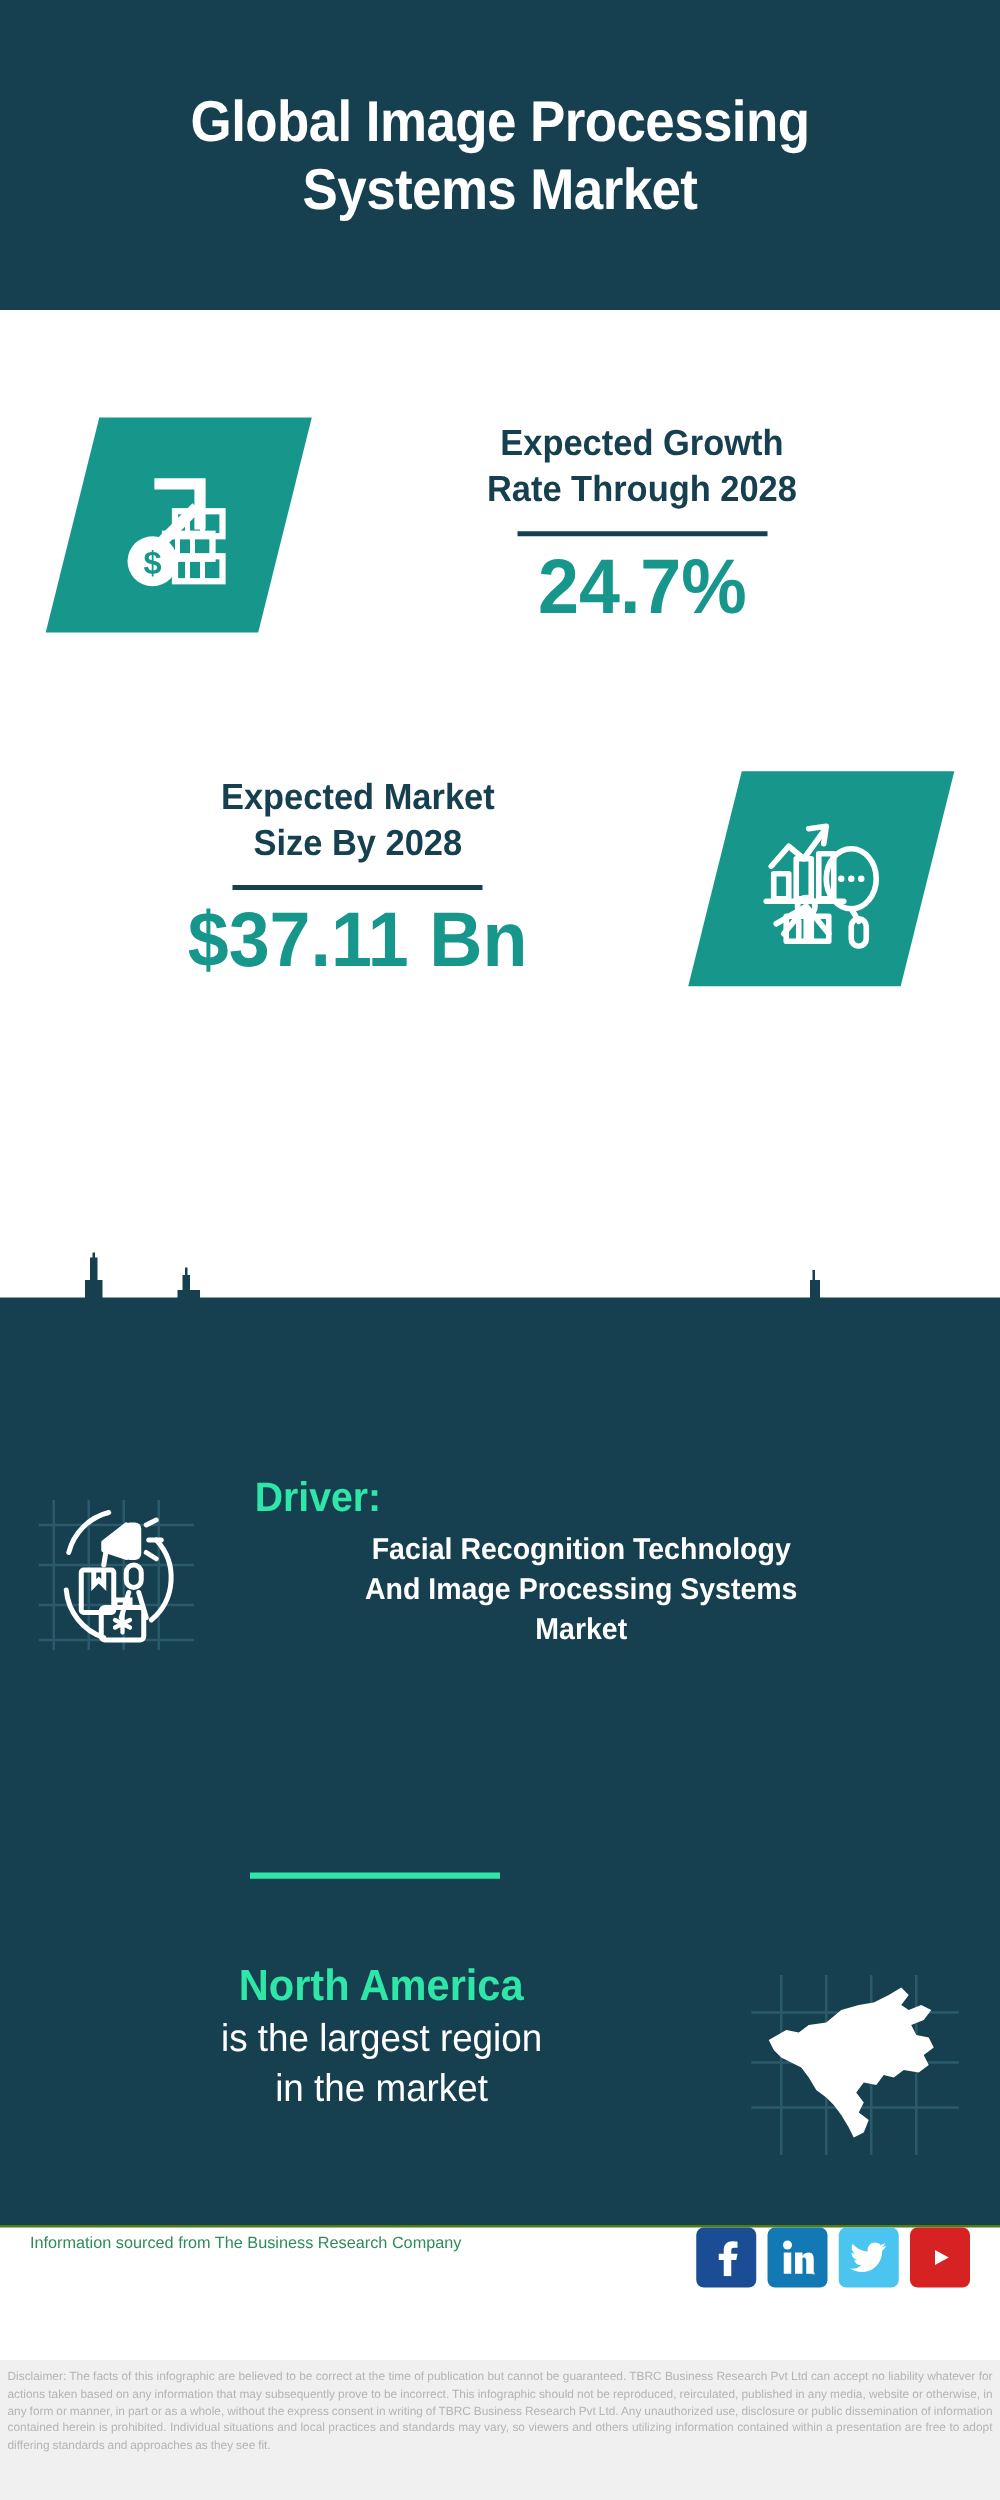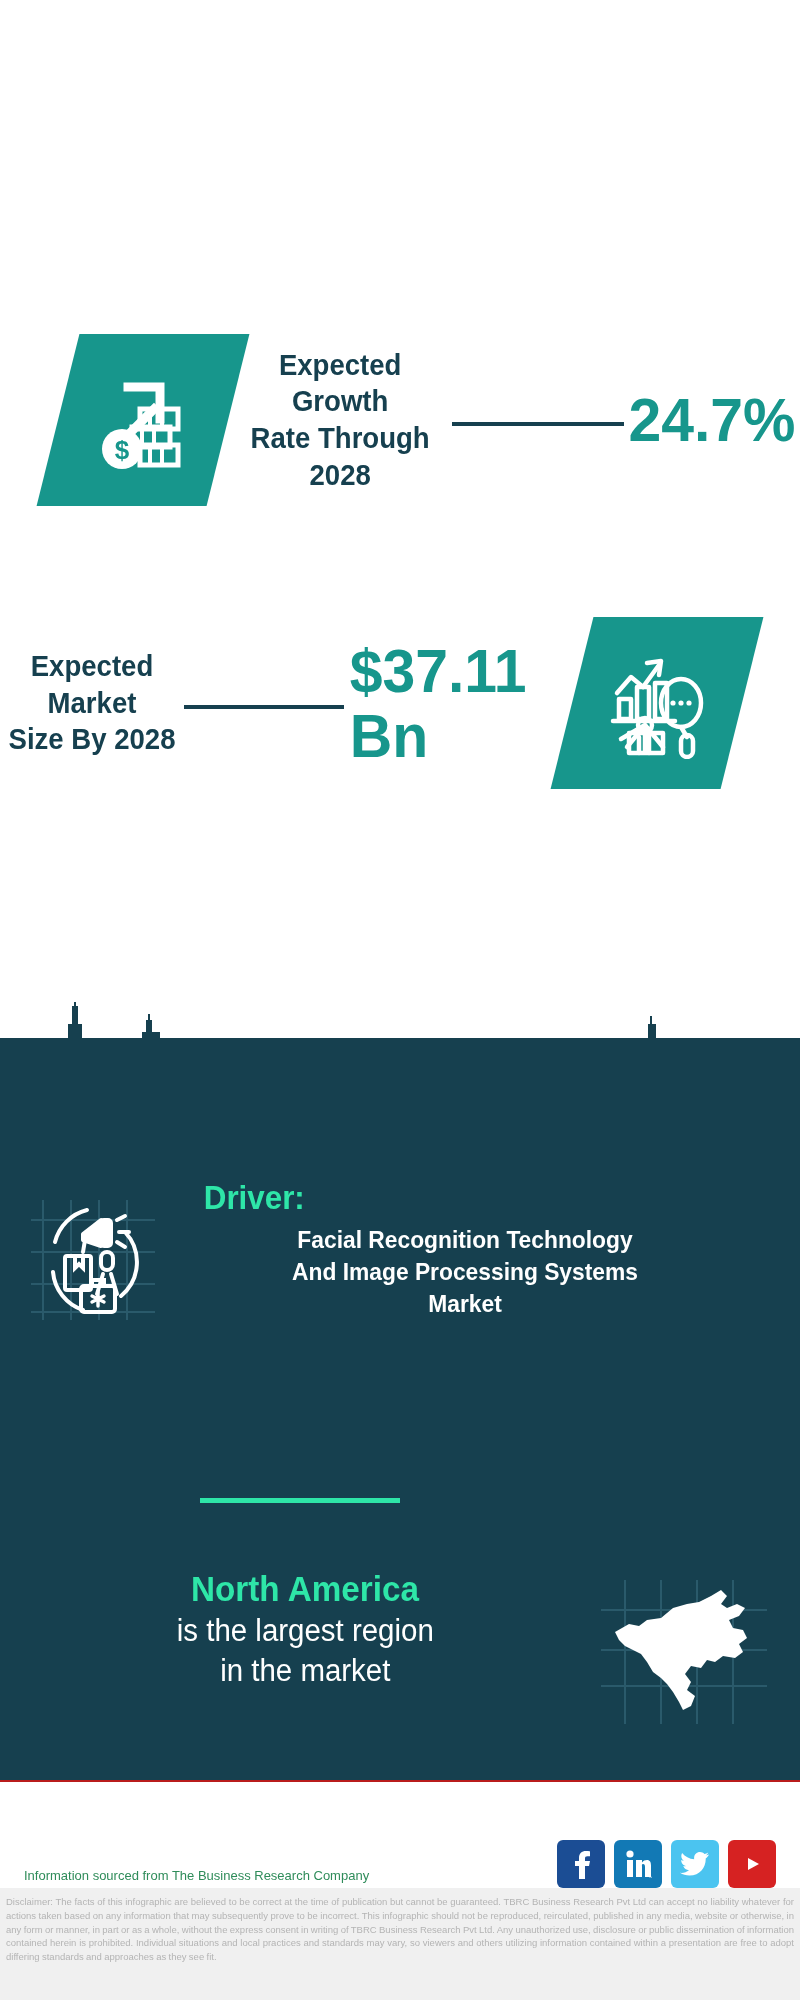--- a/index.html
+++ b/index.html
@@ -38,21 +38,21 @@
     width:170px; height:172px; flex:0 0 170px;
     background:#17968c;
     transform:skewX(-14deg);
     display:flex; align-items:center; justify-content:center;
   }
   .para-icon > svg { transform:skewX(14deg); }
 
   .icon-slot-left  { margin-left:58px; }
   .icon-slot-right { margin-left:0; margin-right:58px; }
 
-  .stat-text { flex:1; display:flex; flex-direction:row; align-items:center; }
+  .stat-text { flex:1; display:flex; flex-direction:column; align-items:center; }
   .stat-label {
     color:#16404f; font-size:29px; font-weight:bold; line-height:1.26;
     text-align:center; white-space:pre-line;
     font-family:"Liberation Sans Narrow","Liberation Sans", sans-serif;
     transform:scaleX(0.95);
   }
   .stat-rule { width:200px; height:4px; background:#16404f; margin:15px 0 8px; }
   .stat-value {
     color:#17968c; font-size:62px; font-weight:bold; line-height:1.05;
     font-family:"Liberation Sans Narrow","Liberation Sans", sans-serif;
@@ -106,22 +106,22 @@
     color:#ffffff; font-size:31px; line-height:1.3; text-align:center;
     white-space:pre-line;
     font-family:"Liberation Sans Narrow","Liberation Sans", sans-serif;
     transform:scaleX(0.95);
   }
   .region-map-wrap { width:230px; flex:0 0 230px; display:flex; justify-content:center; padding-top:6px; }
 
   
   .footer {
     position:absolute; left:0; top:1780px; width:800px; height:108px;
-    background:#ffffff; border-top:2px solid #b91c1c;
-    display:flex; align-items:flex-end; padding:0 24px;
+    background:#ffffff; border-top:2px solid #4d7c0f;
+    display:flex; align-items:flex-start; padding:0 24px;
   }
   .footer-text { flex:1; }
   .footer-line {
     color:#2f8c5a; font-size:13px; line-height:1.85;
     font-family:"Liberation Sans Narrow","Liberation Sans", sans-serif;
   }
   .social-row { display:flex; gap:9px; align-items:center; }
   .social {
     width:48px; height:48px; border-radius:6px;
     display:flex; align-items:center; justify-content:center;
@@ -140,20 +140,23 @@
     color:#b4b4b4; font-size:9.5px; line-height:1.45; text-align:justify;
     font-family:"Liberation Sans Narrow","Liberation Sans", sans-serif;
     word-spacing:-0.3px;
   }
 </style>
 </head>
 <body>
 
 <div class="page">
 
+  <div class="header">
+    <div class="header-title">Global Image Processing Systems Market</div>
+  </div>
 
   <div class="white-body">
 
     <div class="stat-row growth">
       <div class="para-icon icon-slot-left">
         <svg width="110" height="110" viewBox="0 0 110 110">
 
           <path d="M22 88 L66 44" stroke="#ffffff" stroke-width="9" fill="none" stroke-linecap="square"></path>
           <path d="M40 22 L72 22 L72 54" stroke="#ffffff" stroke-width="9" fill="none" stroke-linecap="square" stroke-linejoin="miter"></path>
 

